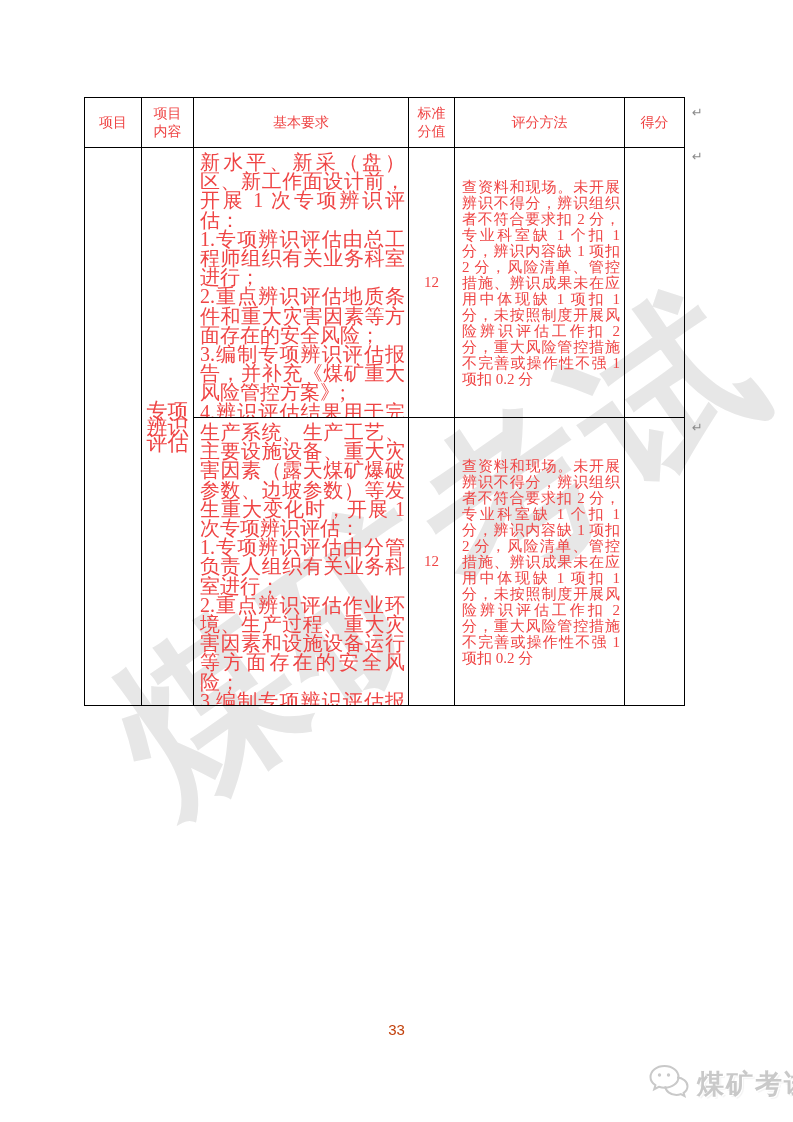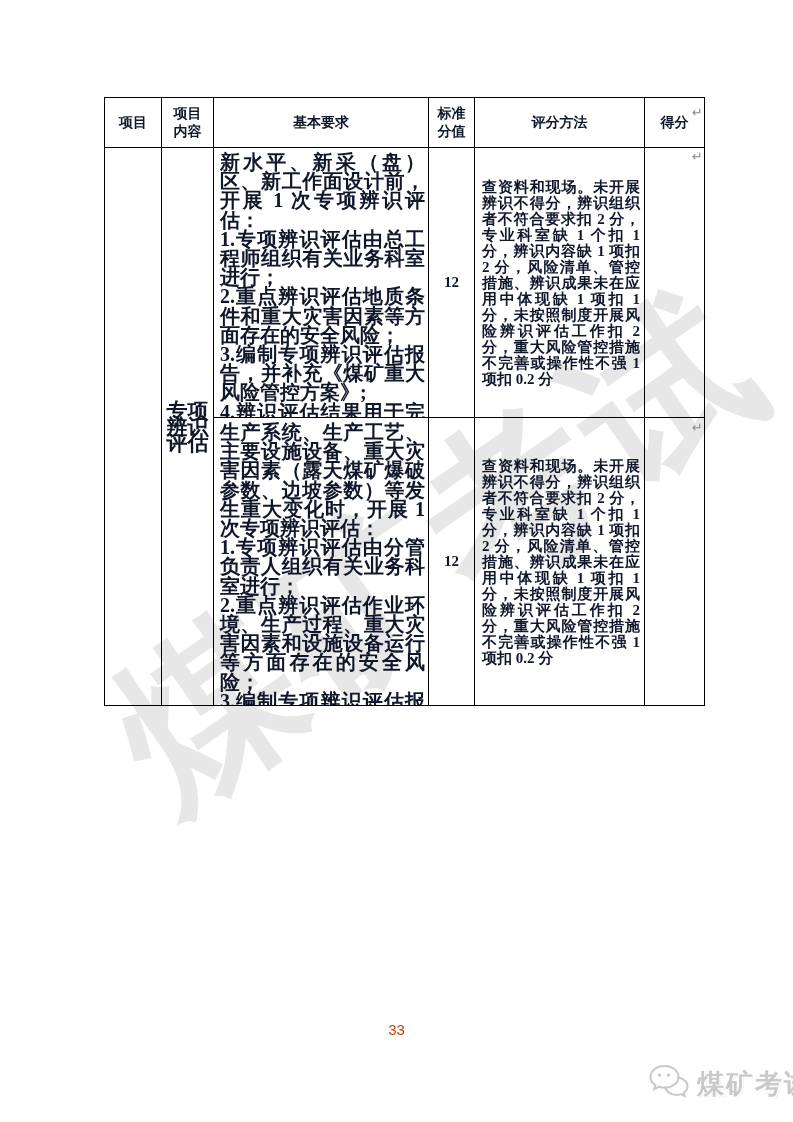--- a/index.html
+++ b/index.html
@@ -12,27 +12,26 @@
   .diag-watermark {
     position:absolute; left:100px; top:380px; width:680px; height:340px;
     display:flex; align-items:center; justify-content:center;
     transform:rotate(-35deg);
     font-size:175px; font-weight:bold; color:#e7e7e7; letter-spacing:10px;
     white-space:nowrap; pointer-events:none; z-index:0;
   }
 
   
   .doc-table {
-    position:absolute; left:104px; top:97px; z-index:1;
+    position:absolute; left:84px; top:97px; z-index:1;
     display:grid;
     grid-template-columns:57px 52px 215px 46px 170px 60px;
     grid-template-rows:50px 270px 288px;
     border-top:1.5px solid #000; border-left:1.5px solid #000;
-    color:#0f172a;
-    font-weight:bold;
+    color:#ef4444;
   }
   .cell {
     border-right:1.5px solid #000; border-bottom:1.5px solid #000;
     box-sizing:border-box; background:transparent; overflow:hidden;
   }
   .hcell {
     display:flex; align-items:center; justify-content:center;
     text-align:center; font-size:14px; line-height:18px; white-space:pre-wrap;
   }
   .project-cell { grid-column:1; grid-row:2 / 4; }

